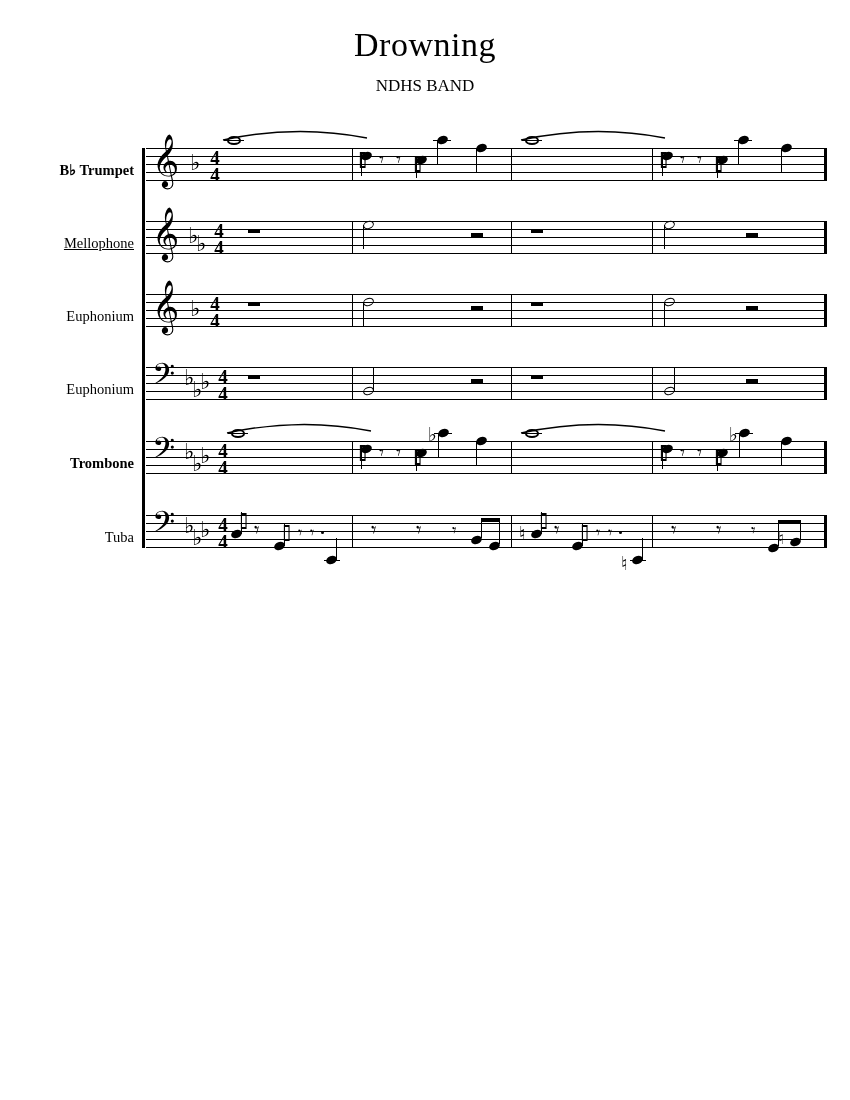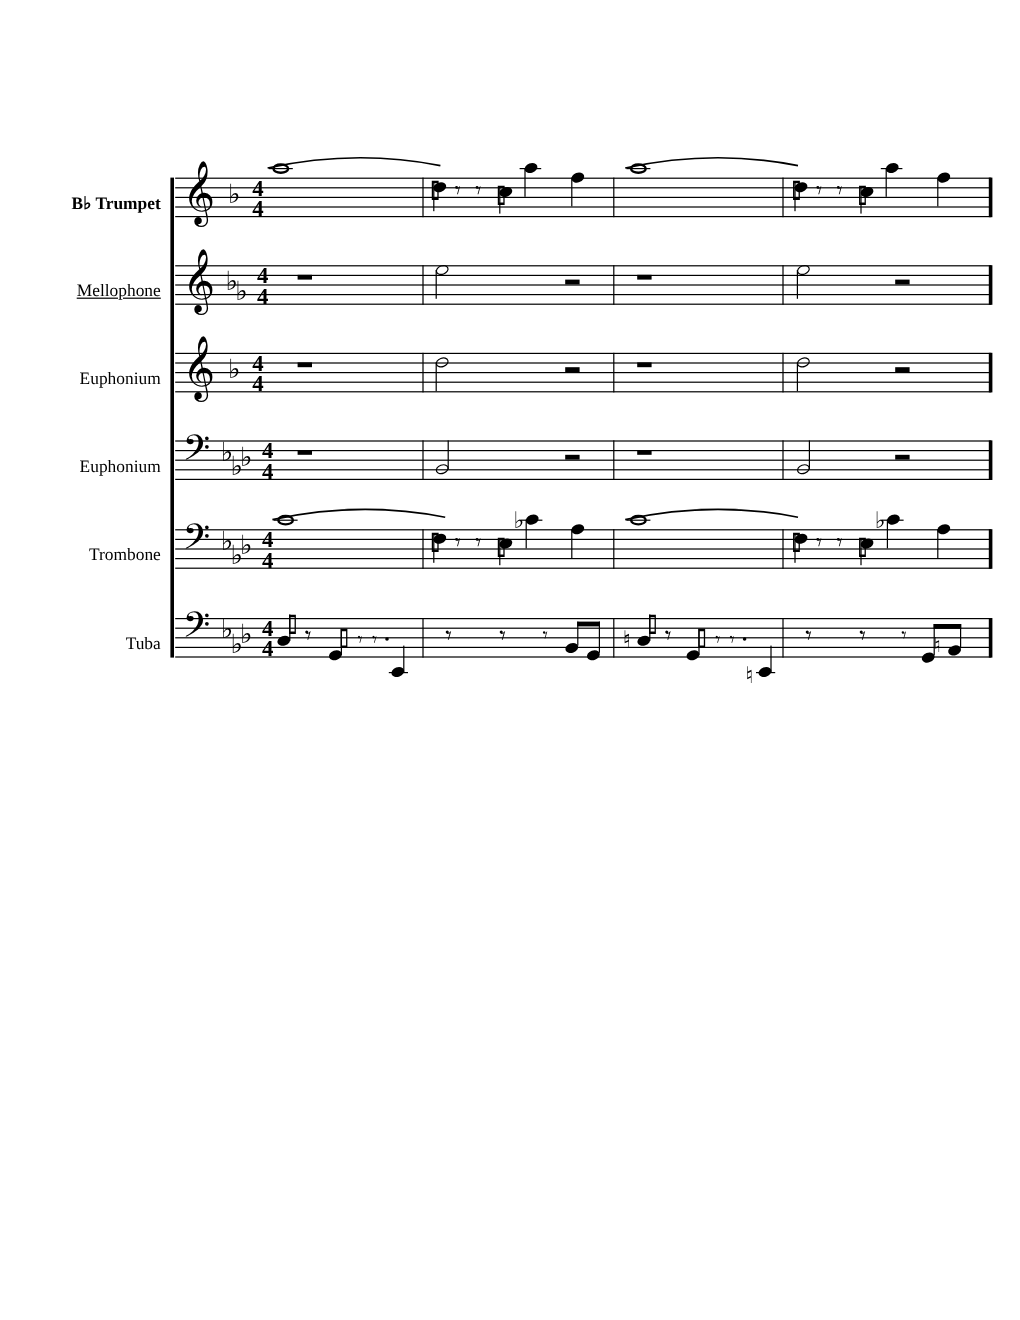--- a/index.html
+++ b/index.html
@@ -187,20 +187,22 @@
     height: 3px;
     border-radius: 50%;
     background: #000;
   }
 </style>
 </head>
 <body>
 
 <div class="sheet">
 
+  <div class="title">Drowning</div>
+  <div class="subtitle">NDHS BAND</div>
 
   <div class="system">
 
     <div class="bracket" style="top:148px;height:400px;"></div>
 
     <div class="inst-label" style="top:163px; left:0px; width:118px; font-weight:bold;">B♭ Trumpet</div>
     <div class="staff" style="top:148px;">
       <div class="line l0"></div>
         <div class="line l1"></div>
         <div class="line l2"></div>
@@ -331,21 +333,21 @@
     <div class="wholerest" style="left:515px; top:375px;"></div>
     <div class="notehead open" style="left:648px; top:387px;"></div>
     <div class="stem" style="left:658px; top:367px; height:24px;"></div>
     <div class="wholerest" style="left:730px; top:379px;"></div>
 
     <div class="barline" style="left:336px; top:367px;"></div>
     <div class="barline" style="left:495px; top:367px;"></div>
     <div class="barline" style="left:636px; top:367px;"></div>
     <div class="barline thick" style="left:808px; top:367px;"></div>
 
-    <div class="inst-label" style="top:456px; left:0px; width:118px;">Trombone</div>
+    <div class="inst-label" style="top:456px; left:0px; width:118px;font-weight:bold;">Trombone</div>
     <div class="staff" style="top:441px;">
       <div class="line l0"></div>
         <div class="line l1"></div>
         <div class="line l2"></div>
         <div class="line l3"></div>
         <div class="line l4"></div>
     </div>
     <div class="clef bass" style="left:136px; top:434px;">𝄢</div>
     <div class="accidental-key" style="left:168px; top:441px;">♭</div>
     <div class="accidental-key" style="left:176px; top:453px;">♭</div>

